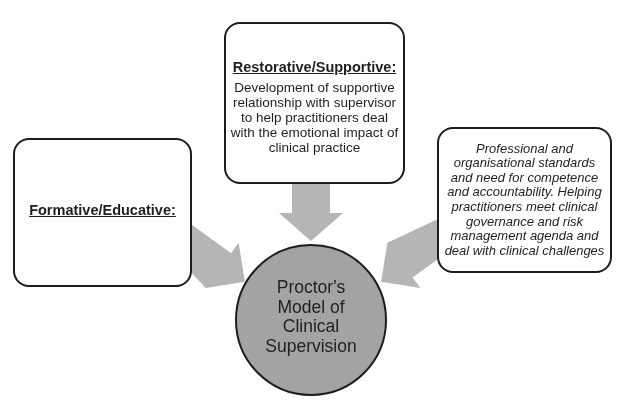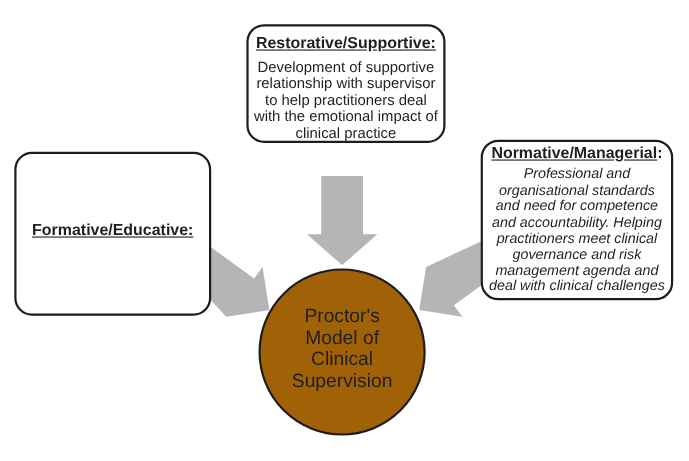--- a/index.html
+++ b/index.html
@@ -47,35 +47,35 @@
   }
   .box-title .u {
     text-decoration: underline;
   }
   .box-body {
     font-size: 13.5px;
     line-height: 15px;
     white-space: pre-line;
   }
   .box-formative { left: 13px; top: 138px; width: 179px; height: 149px; }
-  .box-restorative { left: 224px; top: 22px; width: 181px; height: 108px; padding-top: 14px; }
+  .box-restorative { left: 224px; top: 22px; width: 181px; height: 162px; padding-top: 14px; }
   .box-normative { left: 437px; top: 127px; width: 175px; height: 146px; }
   .box-normative .box-body { font-size: 13px; line-height: 14.6px; font-style: italic; }
   .box-normative .box-title { margin-bottom: 2px; }
   .circle {
     position: absolute;
     z-index: 2;
     box-sizing: border-box;
     left: 235px;
     top: 244px;
     width: 152px;
     height: 152px;
     border: 2px solid #1d1d1d;
     border-radius: 50%;
-    background: #a16207;
+    background: #a3a3a3;
     display: flex;
     align-items: center;
     justify-content: center;
   }
   .circle-label {
     font-size: 17.5px;
     line-height: 19.5px;
     color: #1f1f1f;
     text-align: center;
     white-space: pre-line;
@@ -111,23 +111,20 @@
       <span class="u">Restorative/Supportive:</span><span></span>
     </div>
     <div class="box-body">Development of supportive
 relationship with supervisor
 to help practitioners deal
 with the emotional impact of
 clinical practice</div>
   </div>
 
   <div class="box box-normative">
-    <div class="box-title">
-      <span class="u">Normative/Managerial</span><span>:</span>
-    </div>
     <div class="box-body">Professional and
 organisational standards
 and need for competence
 and accountability. Helping
 practitioners meet clinical
 governance and risk
 management agenda and
 deal with clinical challenges</div>
   </div>
 

